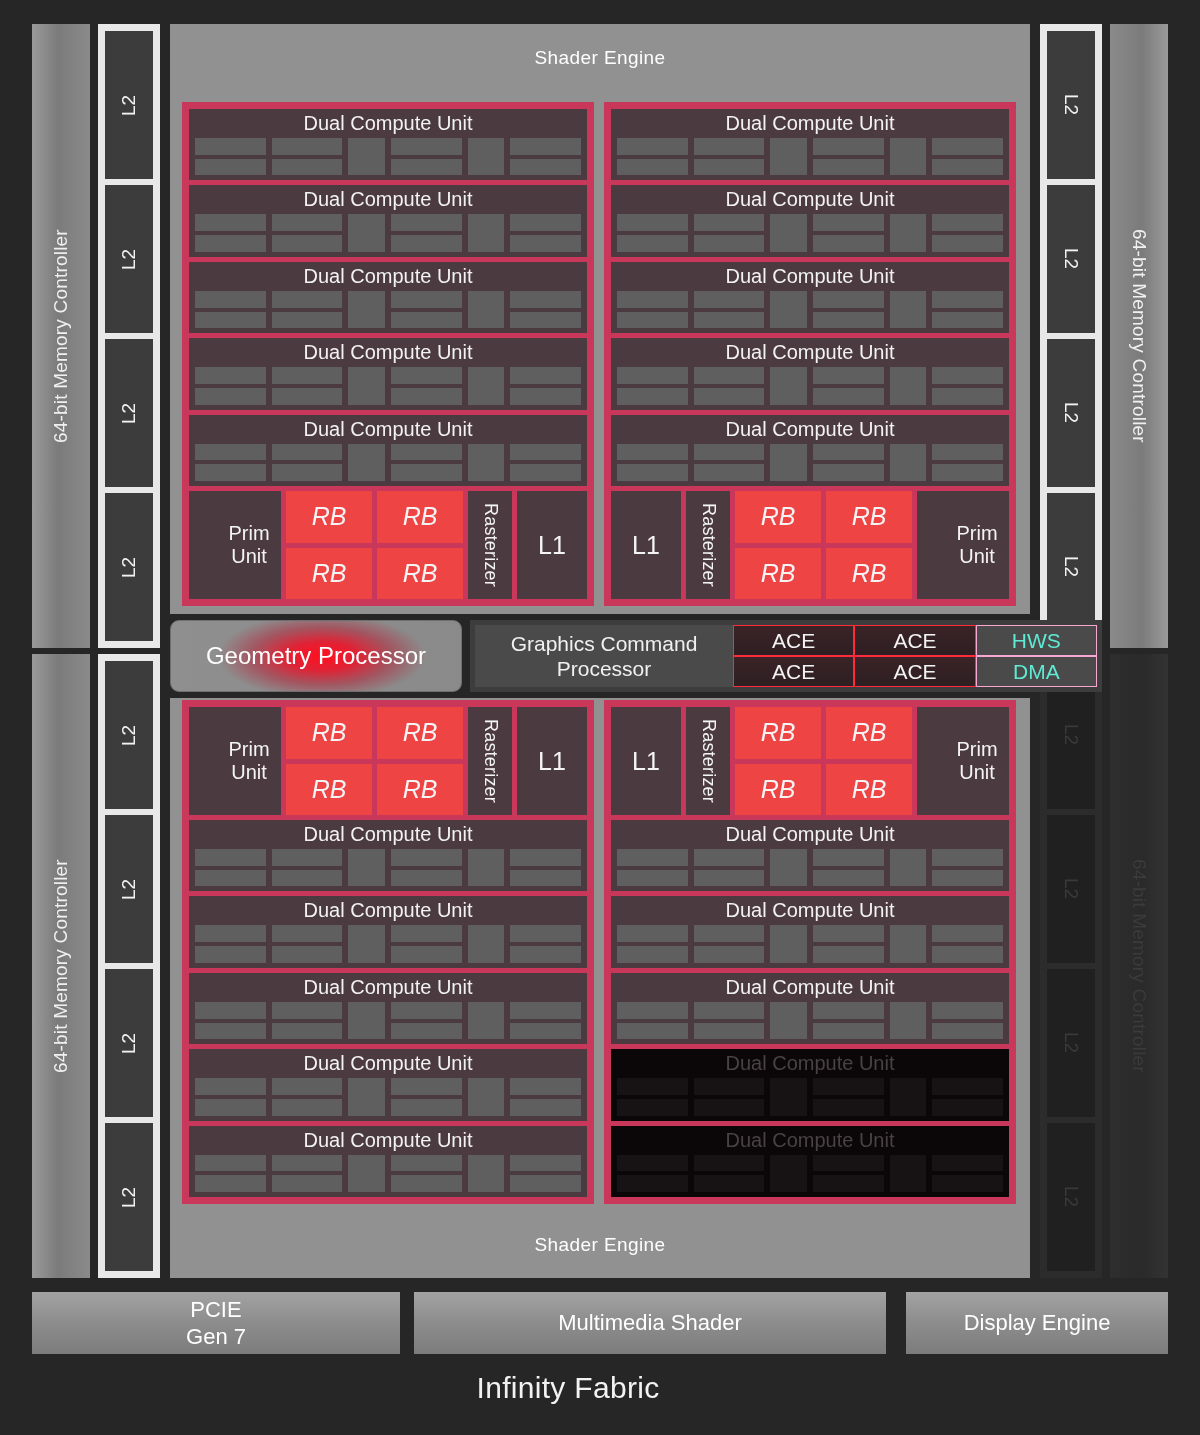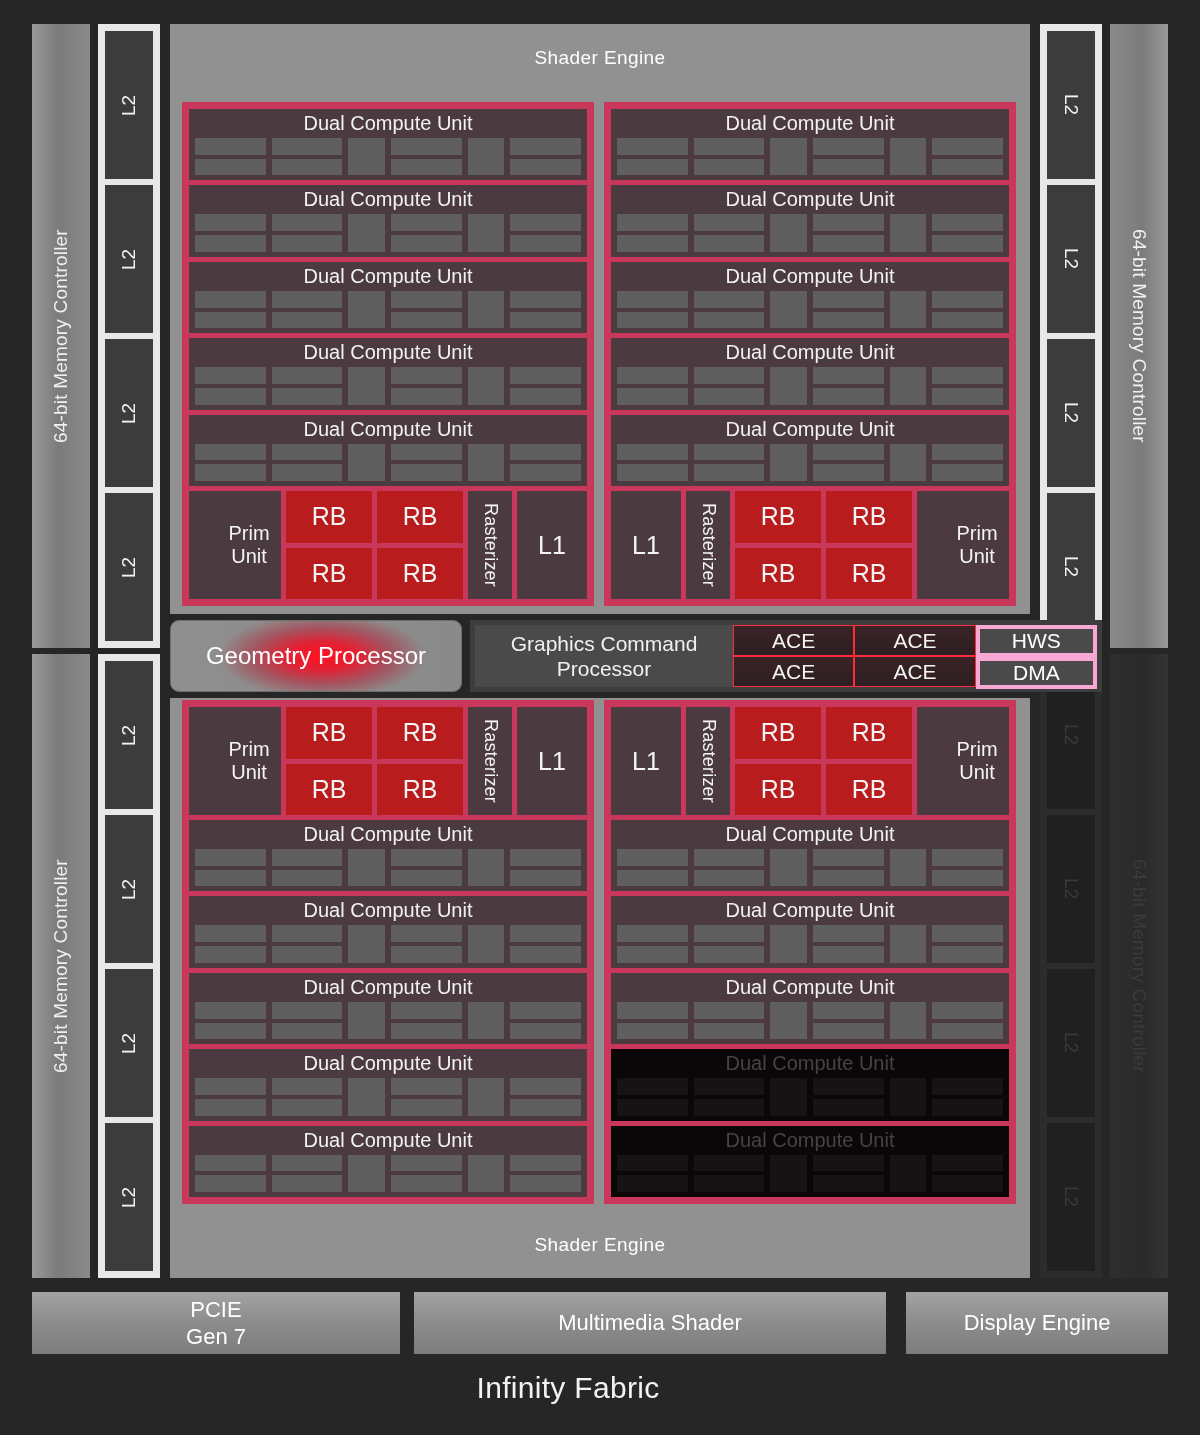--- a/index.html
+++ b/index.html
@@ -59,21 +59,21 @@
   .lane.narrow{flex:.52;}
   .dcu.off{background:#0b0708;}
   .dcu.off .dcu-label{color:#4a4145;}
   .dcu.off .lane .bar{background:#171314;}
 
   
   .ffrow{display:flex;gap:5px;}
   .ffbox{background:#4b3b41;color:#f4f4f4;box-sizing:border-box;}
   .rb-grid{display:flex;flex-direction:column;gap:5px;flex:1;}
   .rb-line{display:flex;gap:5px;flex:1;}
-  .rb{flex:1;background:#b91c1c;color:#f4f4f4;font-size:25px;}
+  .rb{flex:1;background:#ef4444;color:#f4f4f4;font-size:25px;font-style:italic;}
   .primunit{font-size:20px;line-height:1.15;padding-left:28px;}
   .rast{font-size:18px;letter-spacing:.2px;}
   .l1{font-size:25px;}
 
   
   .geo{
     background:
       radial-gradient(ellipse 46% 78% at 52% 50%, #ff1020 0%, #e02235 26%, rgba(180,40,60,.55) 52%, rgba(150,150,150,0) 78%),
       linear-gradient(90deg,#8f8f8f,#8a8a8a);
     color:#fff;font-size:24px;
@@ -81,21 +81,21 @@
   }
   .gcp-wrap{background:#3d3d3d;box-sizing:border-box;display:flex;padding:5px;gap:0;}
   .gcp{background:#4a4a4a;color:#f0f0f0;font-size:21px;line-height:1.2;box-sizing:border-box;}
   .acegrid{display:flex;}
   .acecol{display:flex;flex-direction:column;}
   .ace{
     background:linear-gradient(180deg,#3a2326,#2e1f22);
     color:#f3f3f3;font-size:21px;
     border:1px solid #ff2a3c;box-sizing:border-box;
   }
-  .hwdma{background:#4a4a4a;color:#ffffff;font-size:21px;border:4px solid #f9a8d4;box-sizing:border-box;}
+  .hwdma{background:#4a4a4a;color:#5eead4;font-size:21px;border:1px solid #f9a8d4;box-sizing:border-box;}
 
   
   .iobox{
     background:linear-gradient(180deg,#a3a3a3 0%,#8e8e8e 45%,#7c7c7c 100%);
     color:#fff;font-size:22px;line-height:1.25;
     box-sizing:border-box;
   }
   .fabric{color:#f2f2f2;font-size:30px;letter-spacing:.3px;}
 </style>
 </head>

